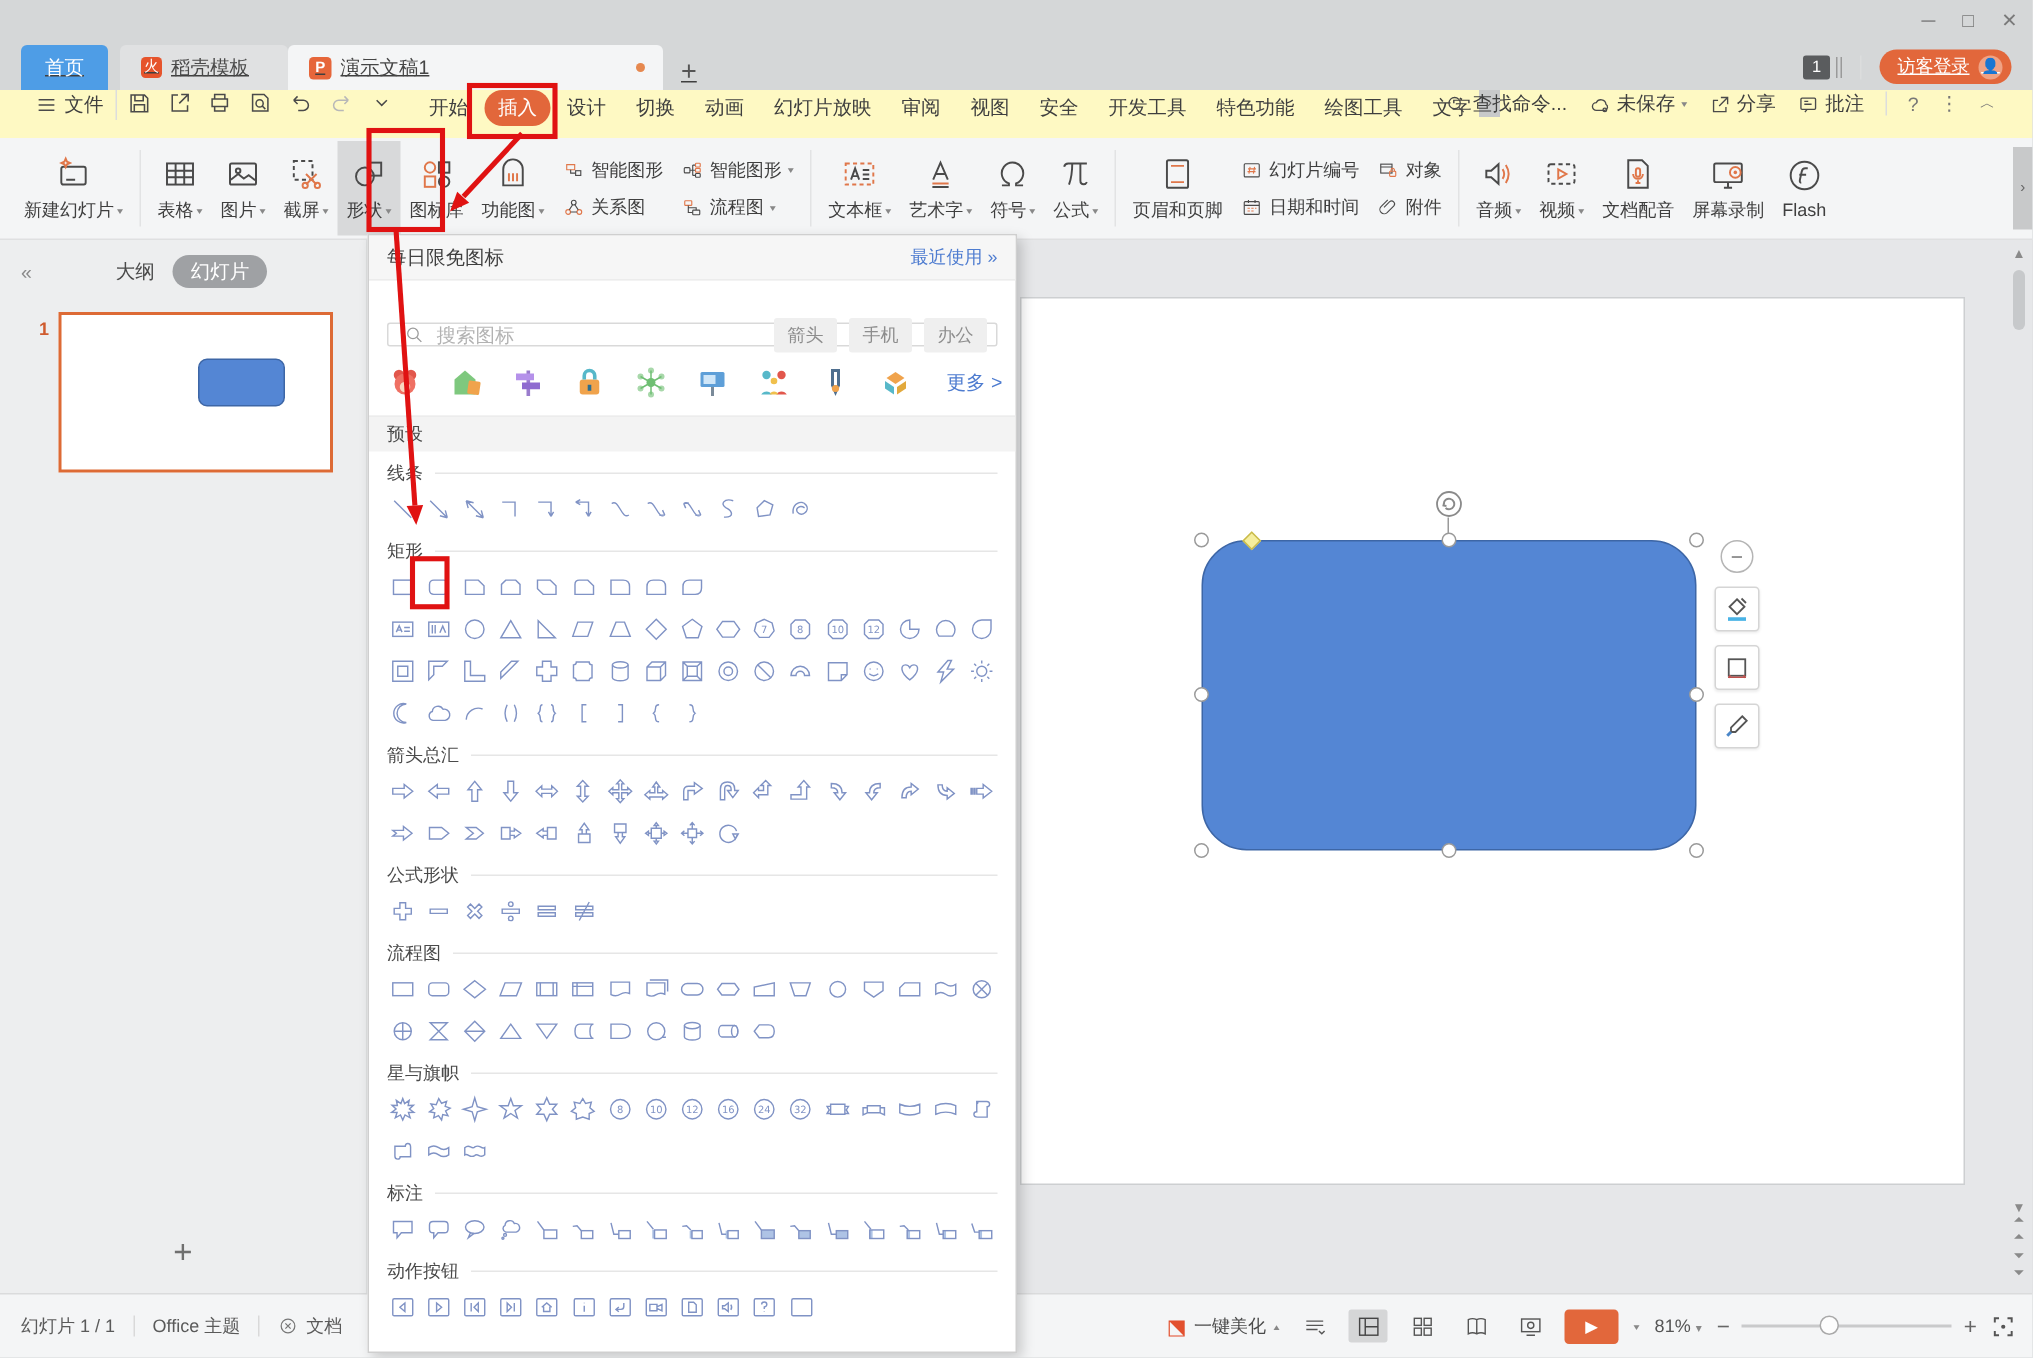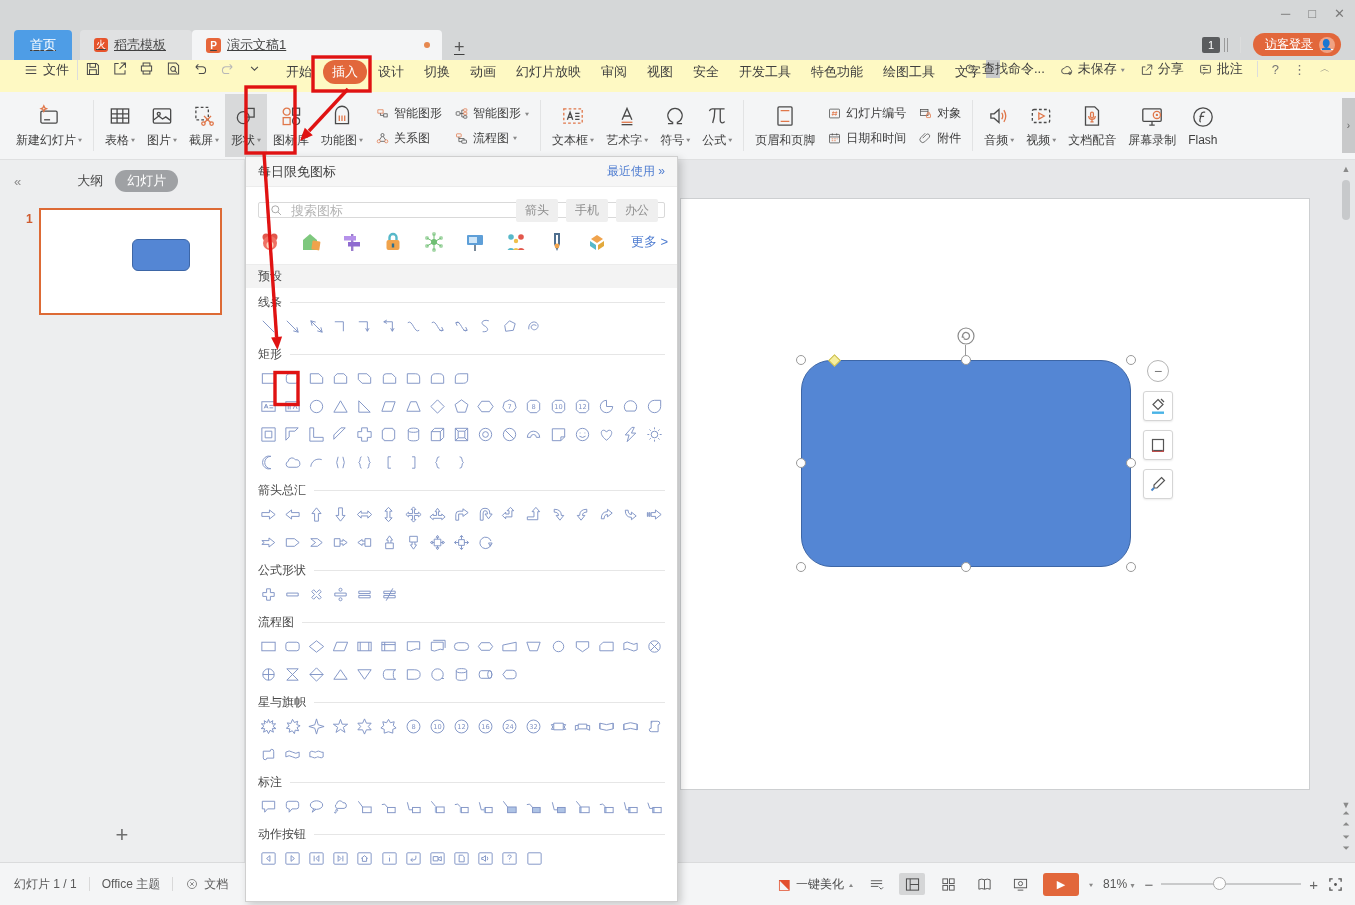--- a/index.html
+++ b/index.html
@@ -86,21 +86,21 @@
   .st-btn svg { width:20px; height:20px; }
   .vscroll { position:absolute; right:2px; top:4px; bottom:8px; width:14px; }
   .vscroll .arr { position:absolute; left:0; width:14px; color:#8a8a8a; font-size:9px; text-align:center; }
   .vs-thumb { position:absolute; left:3px; top:16px; width:8px; height:40px; background:#c7c9cb; border-radius:4px; }
 
   
   .panel { position:absolute; left:245px; top:156px; width:433px; height:746px; background:#fff; border:1px solid #cfcfcf; box-shadow:3px 3px 8px rgba(0,0,0,.18); z-index:50; overflow:hidden; }
   .pn-head { height:30px; background:#f6f6f6; border-bottom:1px solid #ececec; display:flex; align-items:center; justify-content:space-between; padding:0 12px; }
   .pn-title { color:#3f3f3f; font-size:13px; }
   .pn-recent { color:#4e7cd0; font-size:12px; }
-  .pn-search { margin:15px 12px 8px; border:1px solid #d9d9d9; border-radius:2px; height:16px; display:flex; align-items:center; padding:0 6px 0 10px; gap:8px; }
+  .pn-search { margin:28px 12px 8px; border:1px solid #d9d9d9; border-radius:2px; height:16px; display:flex; align-items:center; padding:0 6px 0 10px; gap:8px; }
   .pn-search input { border:none; outline:none; flex:1; font-size:13px; color:#444; background:transparent; font-family:inherit; }
   .pn-search input::placeholder { color:#b3b3b3; }
   .tagchip { background:#efefef; color:#8d8d8d; font-size:12px; padding:3px 9px; border-radius:2px; white-space:nowrap; }
   .free-row { display:flex; align-items:center; padding:4px 12px 10px; gap:17px; }
   .free-row svg { width:24px; height:24px; }
   .pn-more { color:#4e7cd0; font-size:13px; margin-left:4px; white-space:nowrap; }
   .preset-band { background:#f3f3f3; color:#4a4a4a; padding:3px 12px; font-size:12px; border-top:1px solid #ececec; }
   .sec-label { display:flex; align-items:center; gap:8px; padding:6px 12px 1px; color:#4a4a4a; font-size:12px; }
   .sec-label .hr { flex:1; height:1px; background:#e6e6e6; }
   .shape-row { display:flex; align-items:center; padding:2px 10px; }

